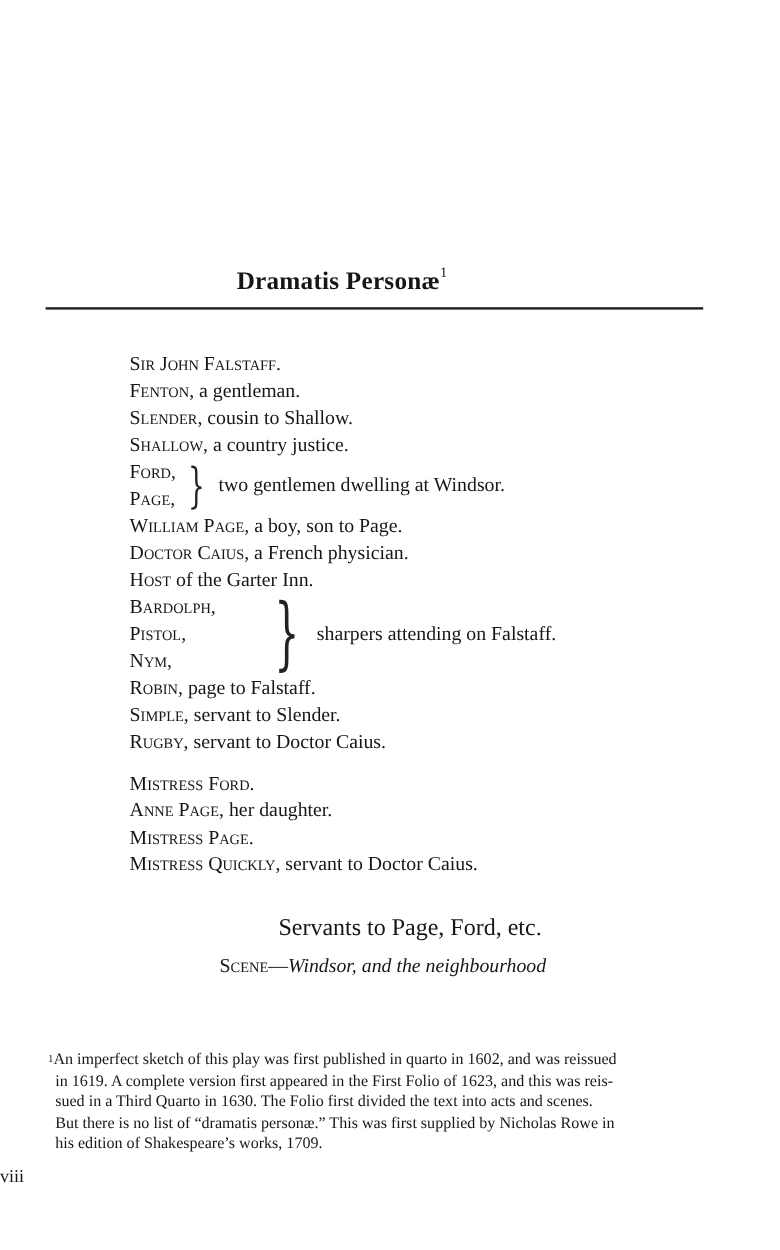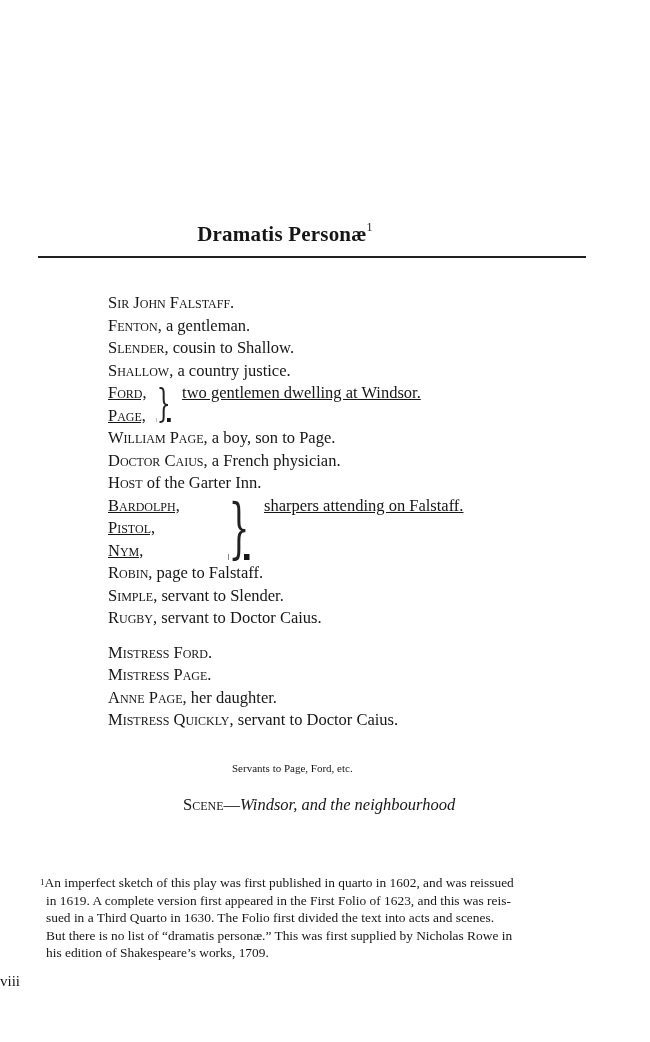--- a/index.html
+++ b/index.html
@@ -38,22 +38,21 @@
     .cast {
       position: absolute;
       left: 108px; top: 292px;
       font-size: 16.5px;
       line-height: 22.5px;
     }
     .line { white-space: nowrap; height: 22.5px; }
     .sc { font-variant: small-caps; }
     .grp {
       display: flex;
-      align-items: flex-start;
-      text-decoration: underline;
+      align-items: center;
     }
     .grp .names { display: flex; flex-direction: column; }
     .grp .names span { height: 22.5px; white-space: nowrap; }
     .brace {
       font-family: "DejaVu Serif", serif;
       font-weight: normal;
       display: inline-block;
       color: #222;
     }
     .brace2 {
@@ -67,21 +66,21 @@
       font-size: 66px;
       transform: scaleX(0.5);
       margin-left: -2px;
       margin-right: 4px;
       line-height: 66px;
     }
     .gap { height: 12px; }
     .servants {
       position: absolute;
       left: 232px; top: 762px;
-      font-size: 11px;
+      font-size: 20px;
       white-space: nowrap;
     }
     .scene {
       position: absolute;
       left: 183px; top: 795px;
       font-size: 16.5px;
       white-space: nowrap;
     }
     .scene i { }
     .footnote {
@@ -137,22 +136,22 @@
     <span>sharpers attending on Falstaff.</span>
   </div>
 
   <div class="line"><span class="sc">Robin</span><span>, page to Falstaff.</span></div>
   <div class="line"><span class="sc">Simple</span><span>, servant to Slender.</span></div>
   <div class="line"><span class="sc">Rugby</span><span>, servant to Doctor Caius.</span></div>
 
   <div class="gap"></div>
 
   <div class="line"><span class="sc">Mistress Ford</span><span>.</span></div>
+  <div class="line"><span class="sc">Anne Page</span><span>, her daughter.</span></div>
   <div class="line"><span class="sc">Mistress Page</span><span>.</span></div>
-  <div class="line"><span class="sc">Anne Page</span><span>, her daughter.</span></div>
   <div class="line"><span class="sc">Mistress Quickly</span><span>, servant to Doctor Caius.</span></div>
 </div>
 
 <div class="servants">Servants to Page, Ford, etc.</div>
 
 <div class="scene"><span class="sc">Scene</span><span>—</span><i>Windsor, and the neighbourhood</i></div>
 
 <div class="footnote">
   <span class="fl"><sup>1</sup><span>An imperfect sketch of this play was first published in quarto in 1602, and was reissued</span></span>
   <span class="fl">in 1619. A complete version first appeared in the First Folio of 1623, and this was reis-</span>

